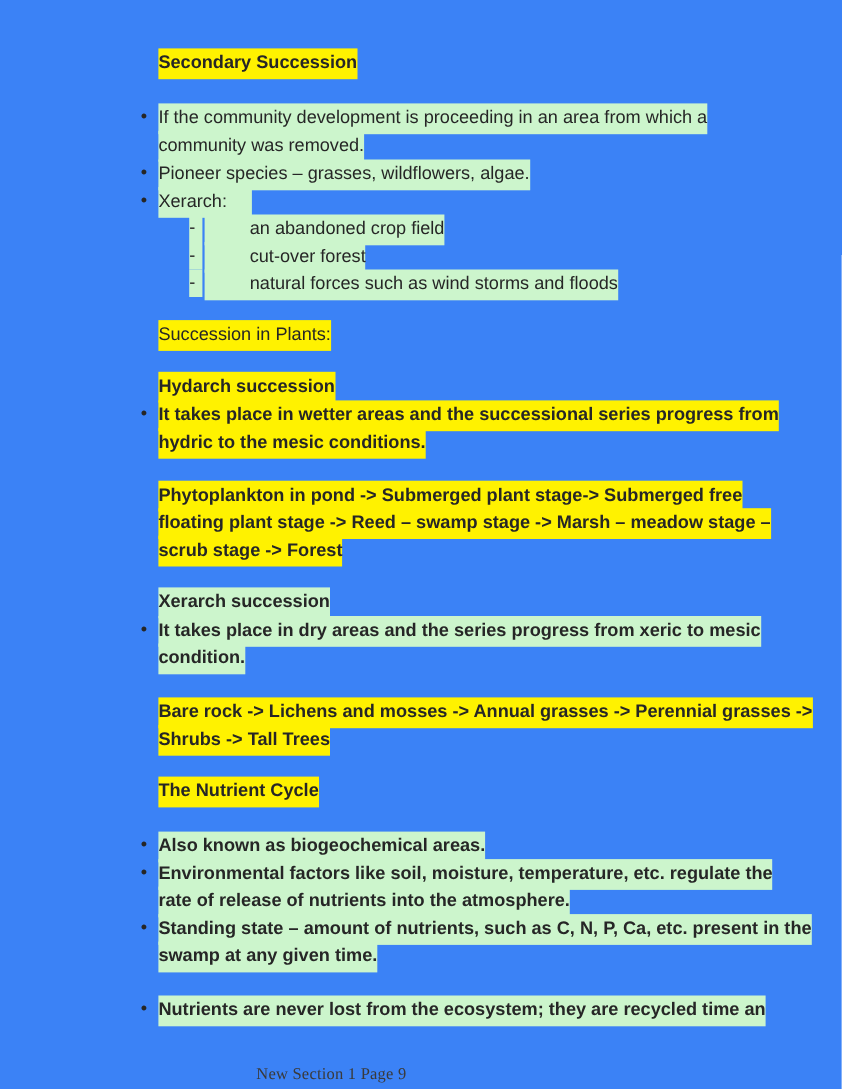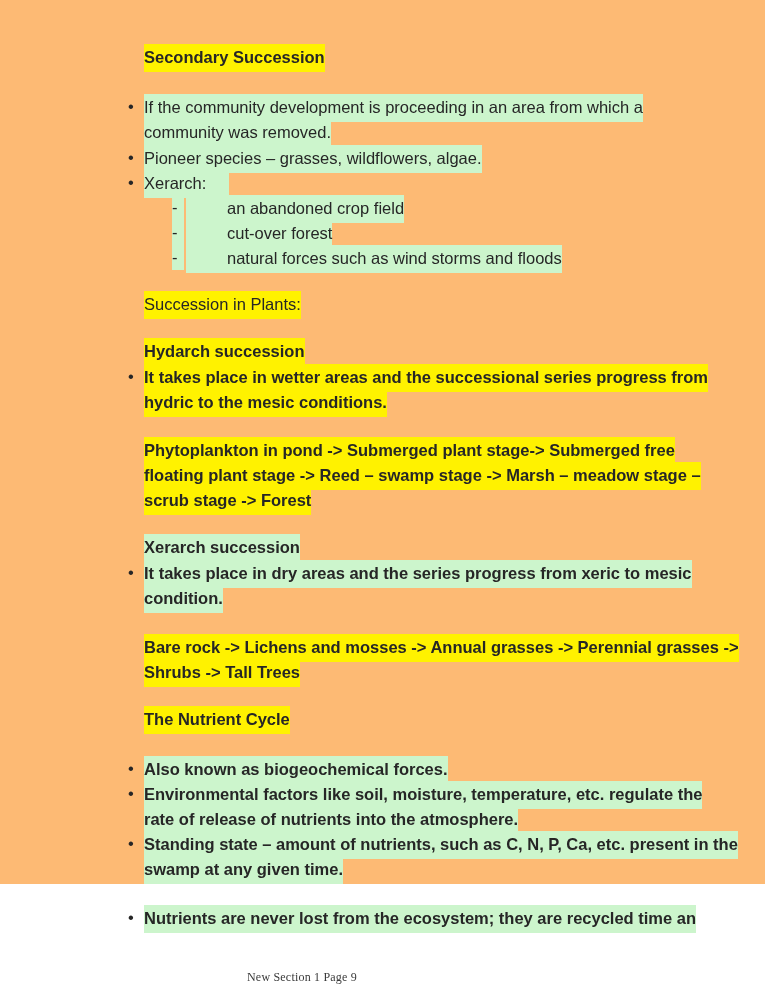--- a/index.html
+++ b/index.html
@@ -13,22 +13,22 @@
     height: 990px;
     position: relative;
     font-family: "Liberation Sans", sans-serif;
     color: #262626;
     overflow: hidden;
   }
 
   .page {
     position: relative;
     width: 765px;
-    height: 884px;
-    background: #fdba74;
+    height: 990px;
+    background: #3b82f6;
   }
 
   
   .content {
     position: absolute;
     left: 0;
     top: 0;
     width: 765px;
   }
 
@@ -77,26 +77,25 @@
   .hl-green  { background-color: #ccf5cc; }
   .bold      { font-weight: bold; }
   .plain     { font-weight: normal; text-align: right; }
 
   
   .footer {
     position: absolute;
     left: 233px;
     top: 971px;
     font-family: "Liberation Serif", serif;
-    font-size: 12px;
+    font-size: 15px;
     line-height: 12px;
     color: #3a3a3a;
     letter-spacing: 0.2px;
     white-space: nowrap;
-    margin-left: 14px;
   }
 </style>
 </head>
 <body>
 
 <div class="page">
   <div class="content">
 
     <div class="row" style="top:44px;">
       <span class="txt at-head hl-yellow bold">Secondary Succession</span>
@@ -175,21 +174,21 @@
     <div class="row" style="top:659px;">
       <span class="txt at-head hl-yellow bold">Shrubs -&gt; Tall Trees</span>
     </div>
 
     <div class="row" style="top:706px;">
       <span class="txt at-head hl-yellow bold">The Nutrient Cycle</span>
     </div>
 
     <div class="row" style="top:756px;">
       <span class="bullet-marker">•</span>
-      <span class="txt at-body hl-green bold">Also known as biogeochemical forces.</span>
+      <span class="txt at-body hl-green bold">Also known as biogeochemical areas.</span>
     </div>
 
     <div class="row" style="top:781px;">
       <span class="bullet-marker">•</span>
       <span class="txt at-body hl-green bold">Environmental factors like soil, moisture, temperature, etc. regulate the</span>
     </div>
     <div class="row" style="top:806px;">
       <span class="txt at-body hl-green bold">rate of release of nutrients into the atmosphere.</span>
     </div>
 

